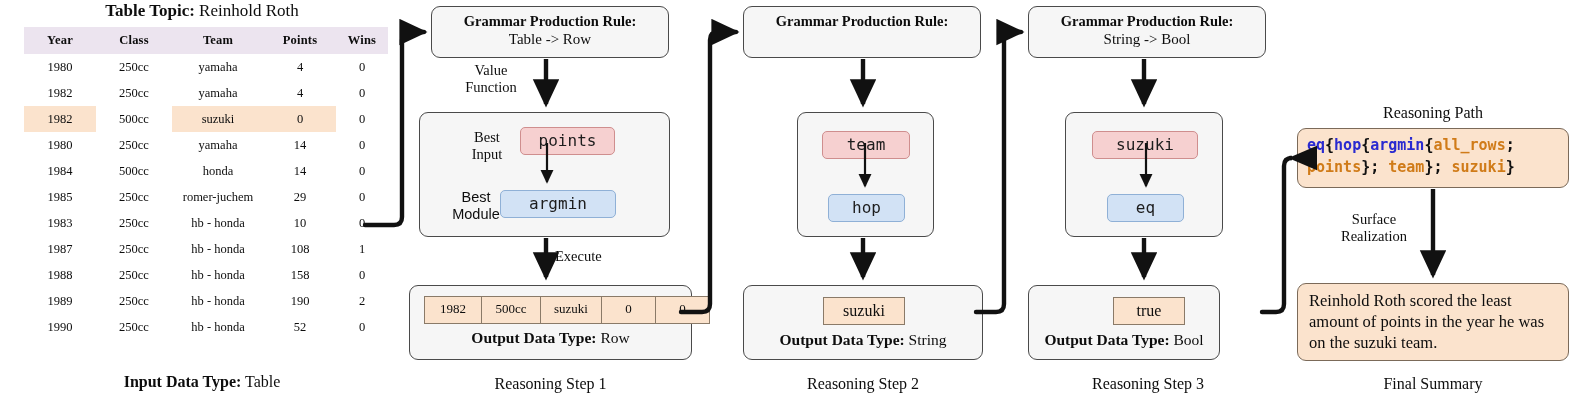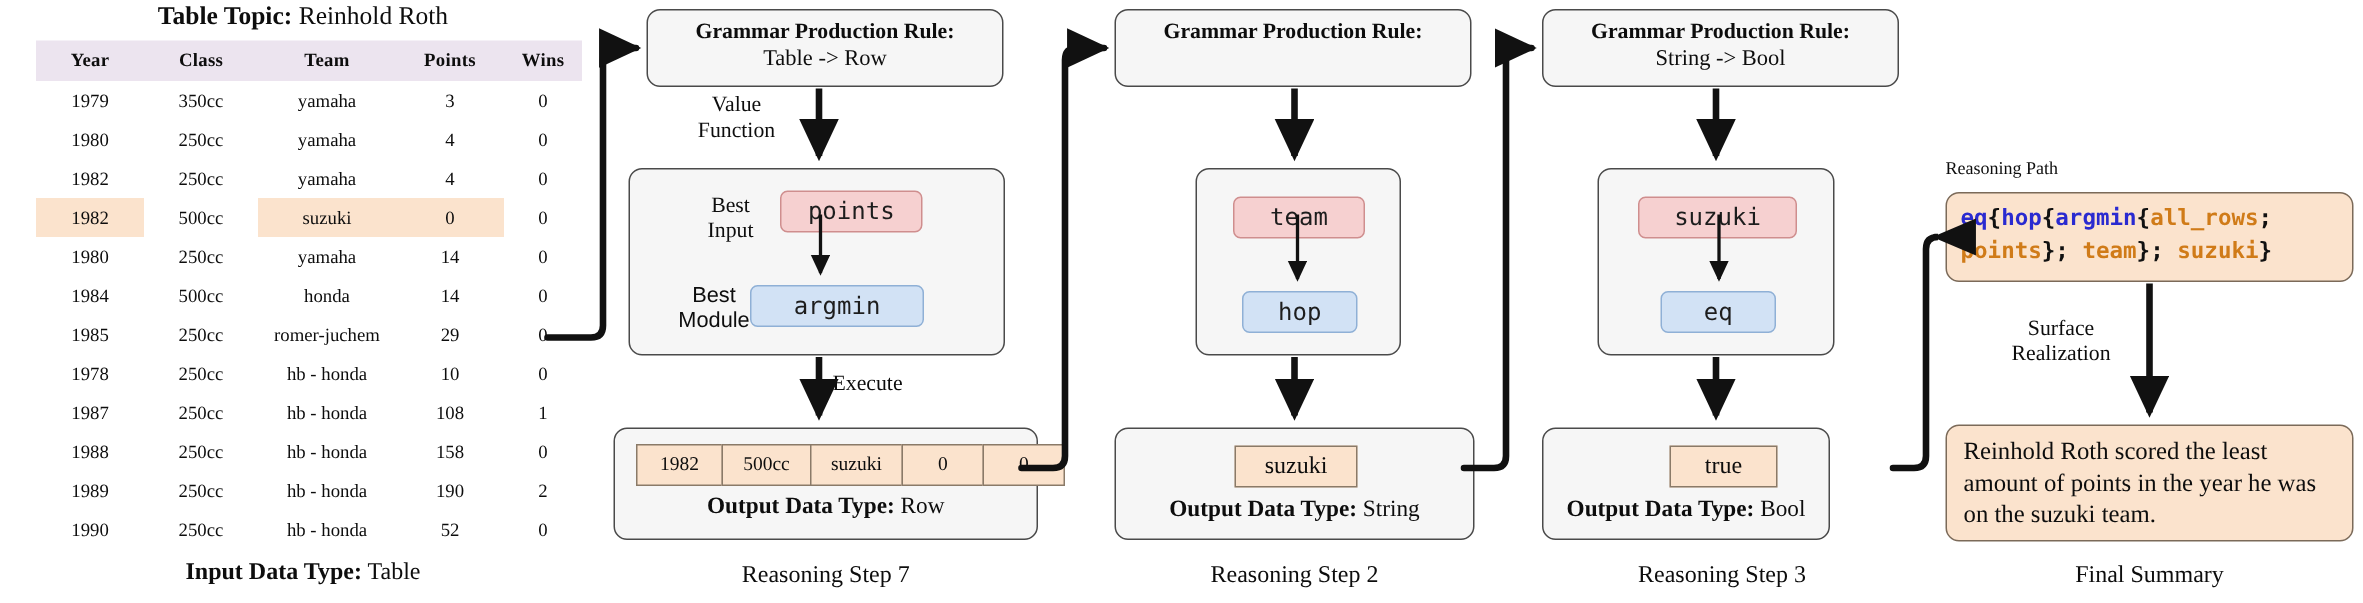--- a/index.html
+++ b/index.html
@@ -97,21 +97,21 @@
     font-size:15px;line-height:22px;font-weight:bold;white-space:pre-wrap;
   }
   .fn{color:#2a2ad0;}
   .arg{color:#d07b18;}
   .pn{color:#111111;}
   #summary-text{
     position:absolute;left:11px;top:6px;right:10px;
     font-size:16.5px;line-height:21px;
   }
   .title-plain{
-    position:absolute;font-size:12px;line-height:19px;white-space:nowrap;
+    position:absolute;text-align:center;font-size:16px;line-height:19px;white-space:nowrap;
   }
   svg.overlay{position:absolute;left:0;top:0;width:1575px;height:402px;pointer-events:none;}
 </style>
 </head>
 <body>
 
 <div class="abs" id="table-panel">
 
   <div id="table-topic">
     <span class="lbl">Table Topic:</span>
@@ -130,27 +130,20 @@
       <tr>
         <th>Year</th>
         <th>Class</th>
         <th>Team</th>
         <th>Points</th>
         <th>Wins</th>
       </tr>
     </thead>
     <tbody id="table-body">
         <tr>
-          <td>1979</td>
-          <td>350cc</td>
-          <td>yamaha</td>
-          <td>3</td>
-          <td>0</td>
-        </tr>
-        <tr>
           <td>1980</td>
           <td>250cc</td>
           <td>yamaha</td>
           <td>4</td>
           <td>0</td>
         </tr>
         <tr>
           <td>1982</td>
           <td>250cc</td>
           <td>yamaha</td>
@@ -179,21 +172,21 @@
           <td>0</td>
         </tr>
         <tr>
           <td>1985</td>
           <td>250cc</td>
           <td>romer-juchem</td>
           <td>29</td>
           <td>0</td>
         </tr>
         <tr>
-          <td>1978</td>
+          <td>1983</td>
           <td>250cc</td>
           <td>hb - honda</td>
           <td>10</td>
           <td>0</td>
         </tr>
         <tr>
           <td>1987</td>
           <td>250cc</td>
           <td>hb - honda</td>
           <td>108</td>
@@ -254,21 +247,21 @@
         <div class="cell" style="width: 60px;">suzuki</div>
         <div class="cell" style="width: 53px;">0</div>
         <div class="cell" style="width: 53px;">0</div>
       </div>
     <div class="out-type" style="top:42px;">
       <span class="lbl">Output Data Type:</span>
       <span>Row</span>
     </div>
   </div>
 
-  <div class="step-caption" style="left:409px;top:374px;width:283px;">Reasoning Step 7</div>
+  <div class="step-caption" style="left:409px;top:374px;width:283px;">Reasoning Step 1</div>
 </div>
 
 <div class="abs">
 
   <div class="rbox rule-box" style="left:743px;top:6px;width:238px;height:52px;">
     <div class="rule-title">Grammar Production Rule:</div>
   </div>
 
   <div class="rbox mod-box" style="left:797px;top:112px;width:137px;height:125px;">
     <div class="token pink mono" style="left:24px;top:18px;width:88px;">team</div>

